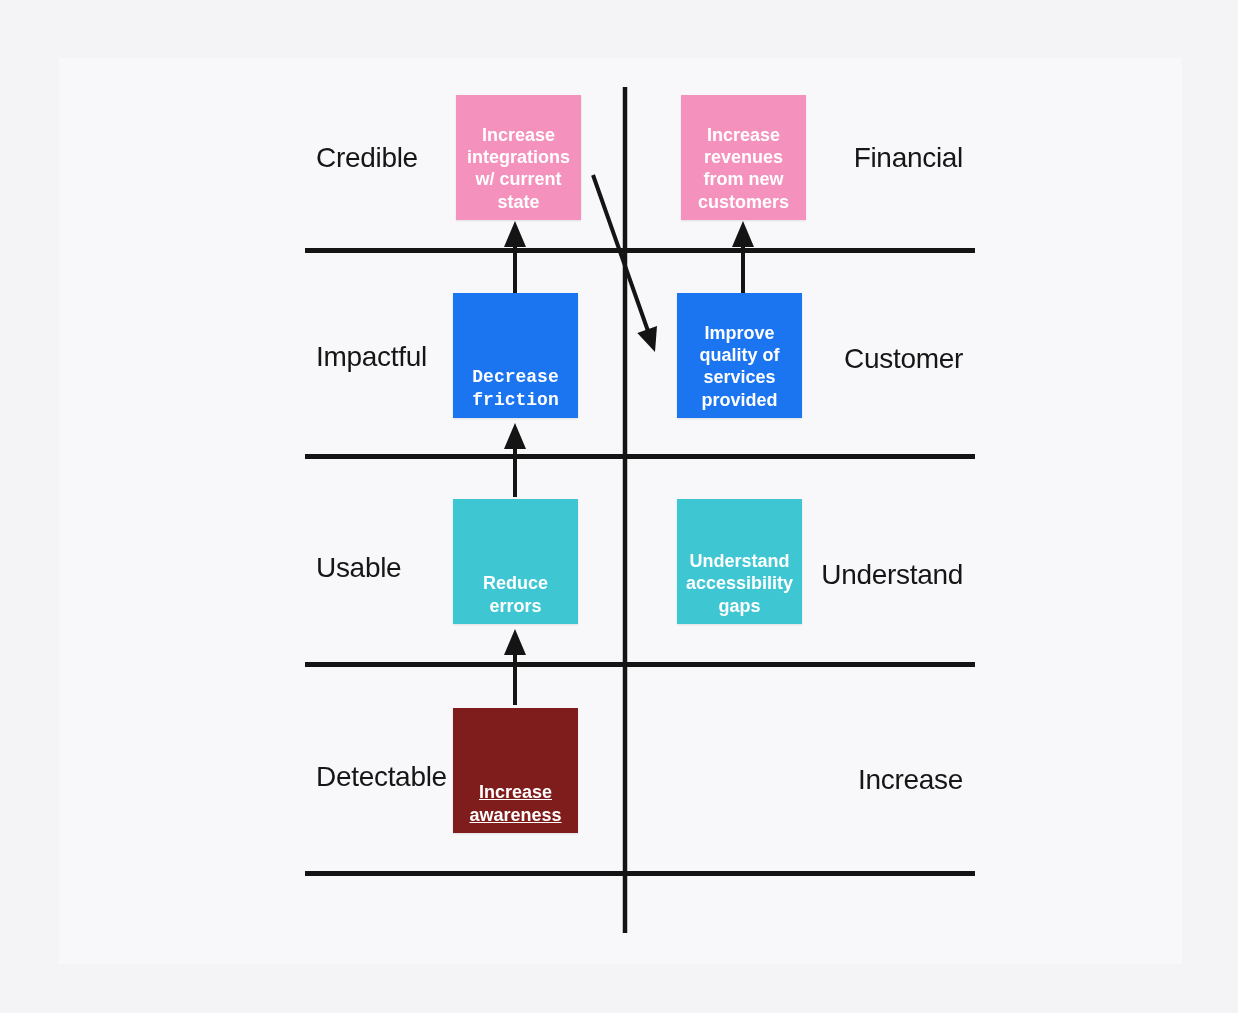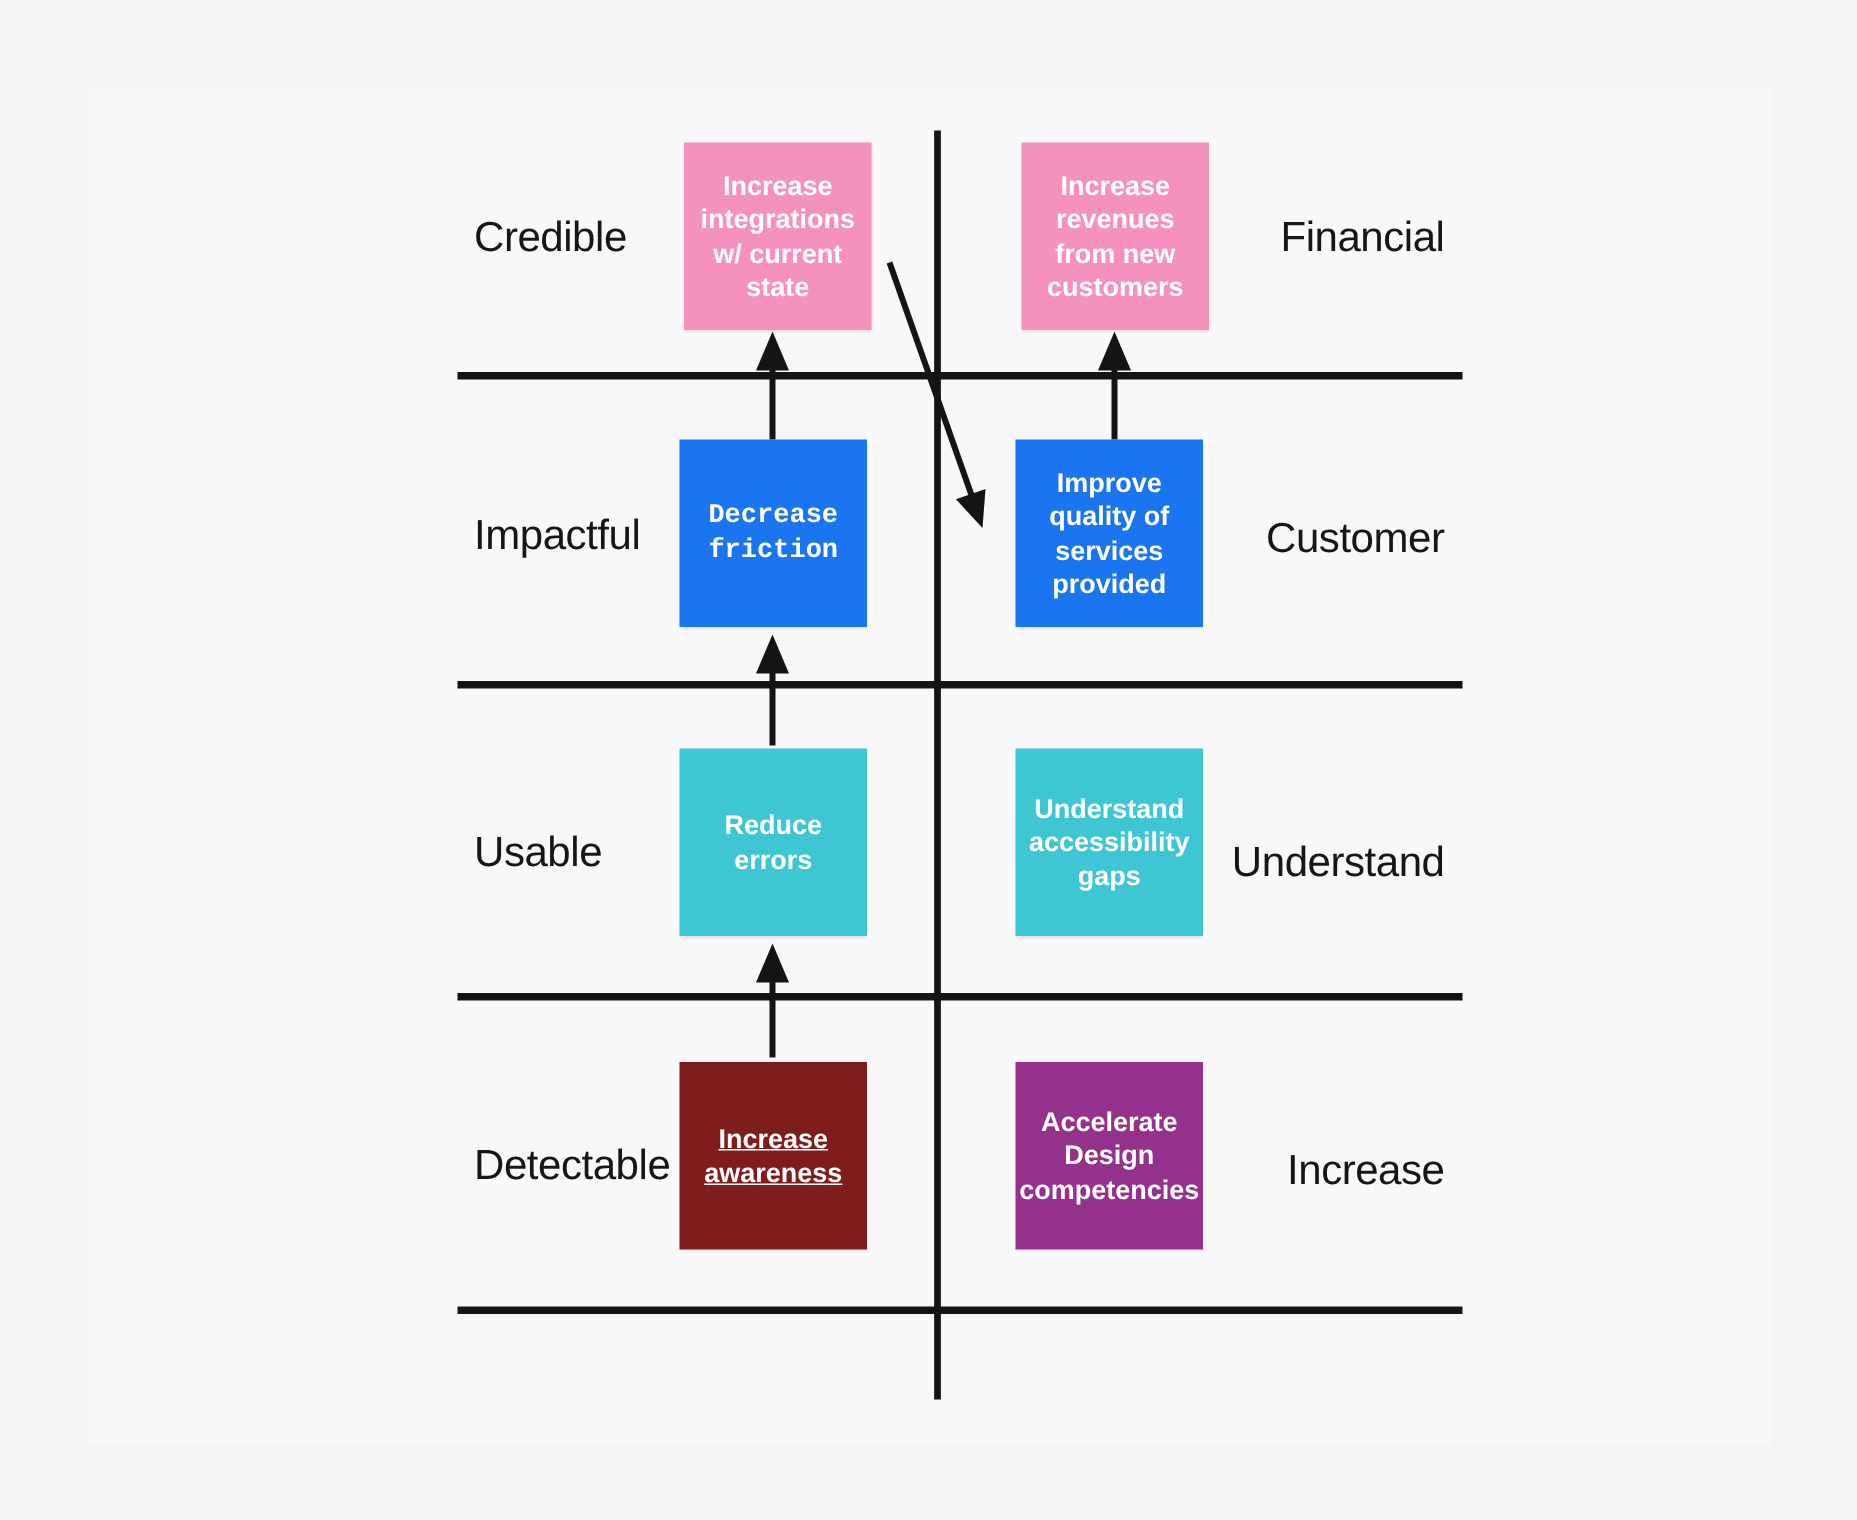--- a/index.html
+++ b/index.html
@@ -23,21 +23,21 @@
   .overlay{
     position:absolute;
     left:0; top:0;
     width:1238px; height:1013px;
     pointer-events:none;
   }
   .note{
     position:absolute;
     width:125px; height:125px;
     display:flex;
-    align-items:center;
+    align-items:flex-end;
     justify-content:center;
     text-align:center;
     color:#ffffff;
     font-weight:bold;
     font-size:18px;
     line-height:1.24;
     padding:7px;
     box-sizing:border-box;
     box-shadow:0 1px 2px rgba(0,0,0,0.10);
   }
@@ -132,17 +132,14 @@
   </div>
   <div class="note" id="note-5" style="background-color: rgb(62, 198, 211);">
     <span>Reduce errors</span>
   </div>
   <div class="note" id="note-6" style="background-color: rgb(62, 198, 211);">
     <span>Understand accessibility gaps</span>
   </div>
   <div class="note" id="note-7" style="background-color: #7f1d1d; text-decoration: underline;">
     <span>Increase awareness</span>
   </div>
-  <div class="note" id="note-8" style="background-color: rgb(147, 49, 141);">
-    <span>Accelerate Design competencies</span>
-  </div>
 
 </div>
 
 </body></html>

